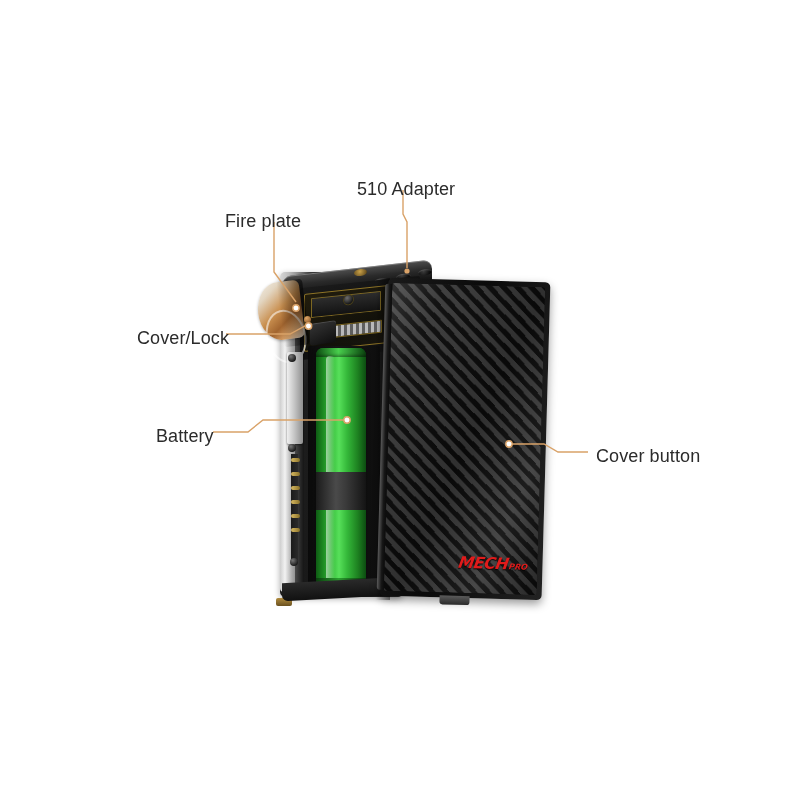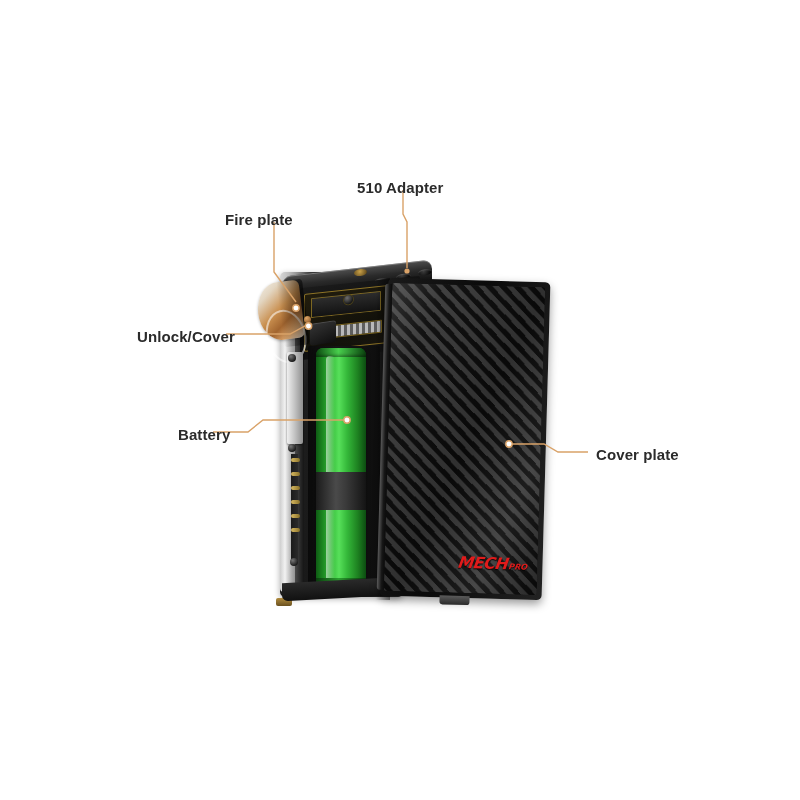--- a/index.html
+++ b/index.html
@@ -5,22 +5,22 @@
   html,body{margin:0;padding:0;}
   body{
     width:800px;height:800px;background:#ffffff;
     font-family:"Liberation Sans","DejaVu Sans",sans-serif;
     overflow:hidden;position:relative;
   }
   #stage{position:absolute;inset:0;width:800px;height:800px;}
 
   
   .callout{
-    position:absolute;font-size:15px;color:#2b2b2b;
-    letter-spacing:.1px;white-space:nowrap;line-height:1;font-weight:bold;
+    position:absolute;font-size:18px;color:#2b2b2b;
+    letter-spacing:.1px;white-space:nowrap;line-height:1;
   }
 
   
   #leaders{position:absolute;left:0;top:0;width:800px;height:800px;}
 
   
   #device{position:absolute;left:258px;top:258px;width:290px;height:345px;}
 
   
   .body-main{
@@ -352,19 +352,19 @@
         <path d="M588,452 L558,452 L544,444 L512,444"></path>
         <circle cx="509" cy="444" r="3.2" fill="#ffffff"></circle>
       </g>
     </g>
   </svg>
 
   <div class="callout" style="left:225px;top:212px">Fire plate</div>
 
   <div class="callout" style="left:357px;top:180px">510 Adapter</div>
 
-  <div class="callout" style="left:137px;top:329px">Unlock/Cover</div>
-
-  <div class="callout" style="left:178px;top:427px">Battery</div>
-
-  <div class="callout" style="left:596px;top:447px">Cover plate</div>
+  <div class="callout" style="left:137px;top:329px">Cover/Lock</div>
+
+  <div class="callout" style="left:156px;top:427px">Battery</div>
+
+  <div class="callout" style="left:596px;top:447px">Cover button</div>
 
 </div>
 
 </body></html>

